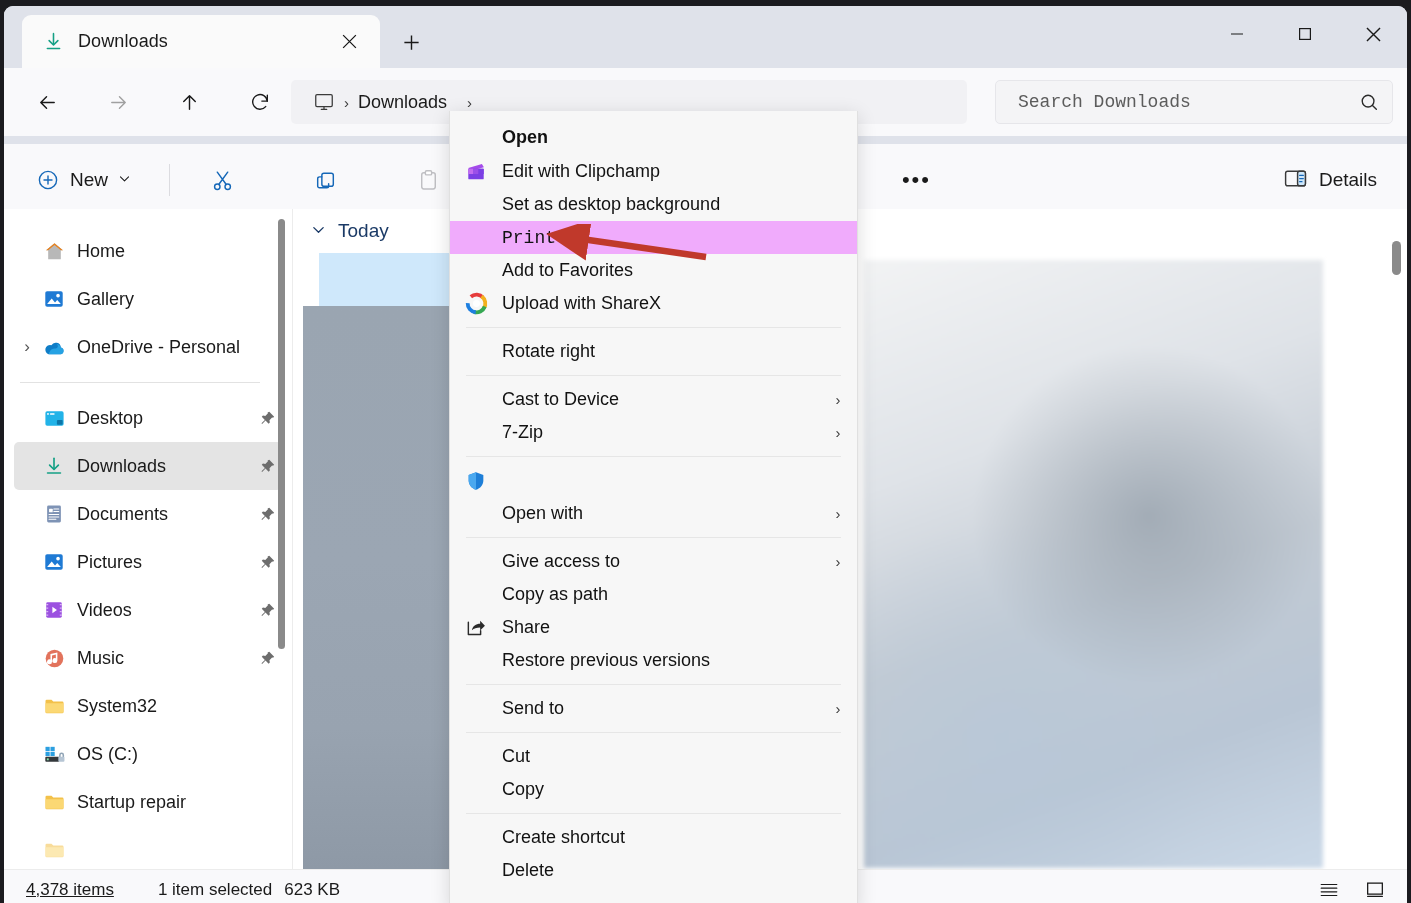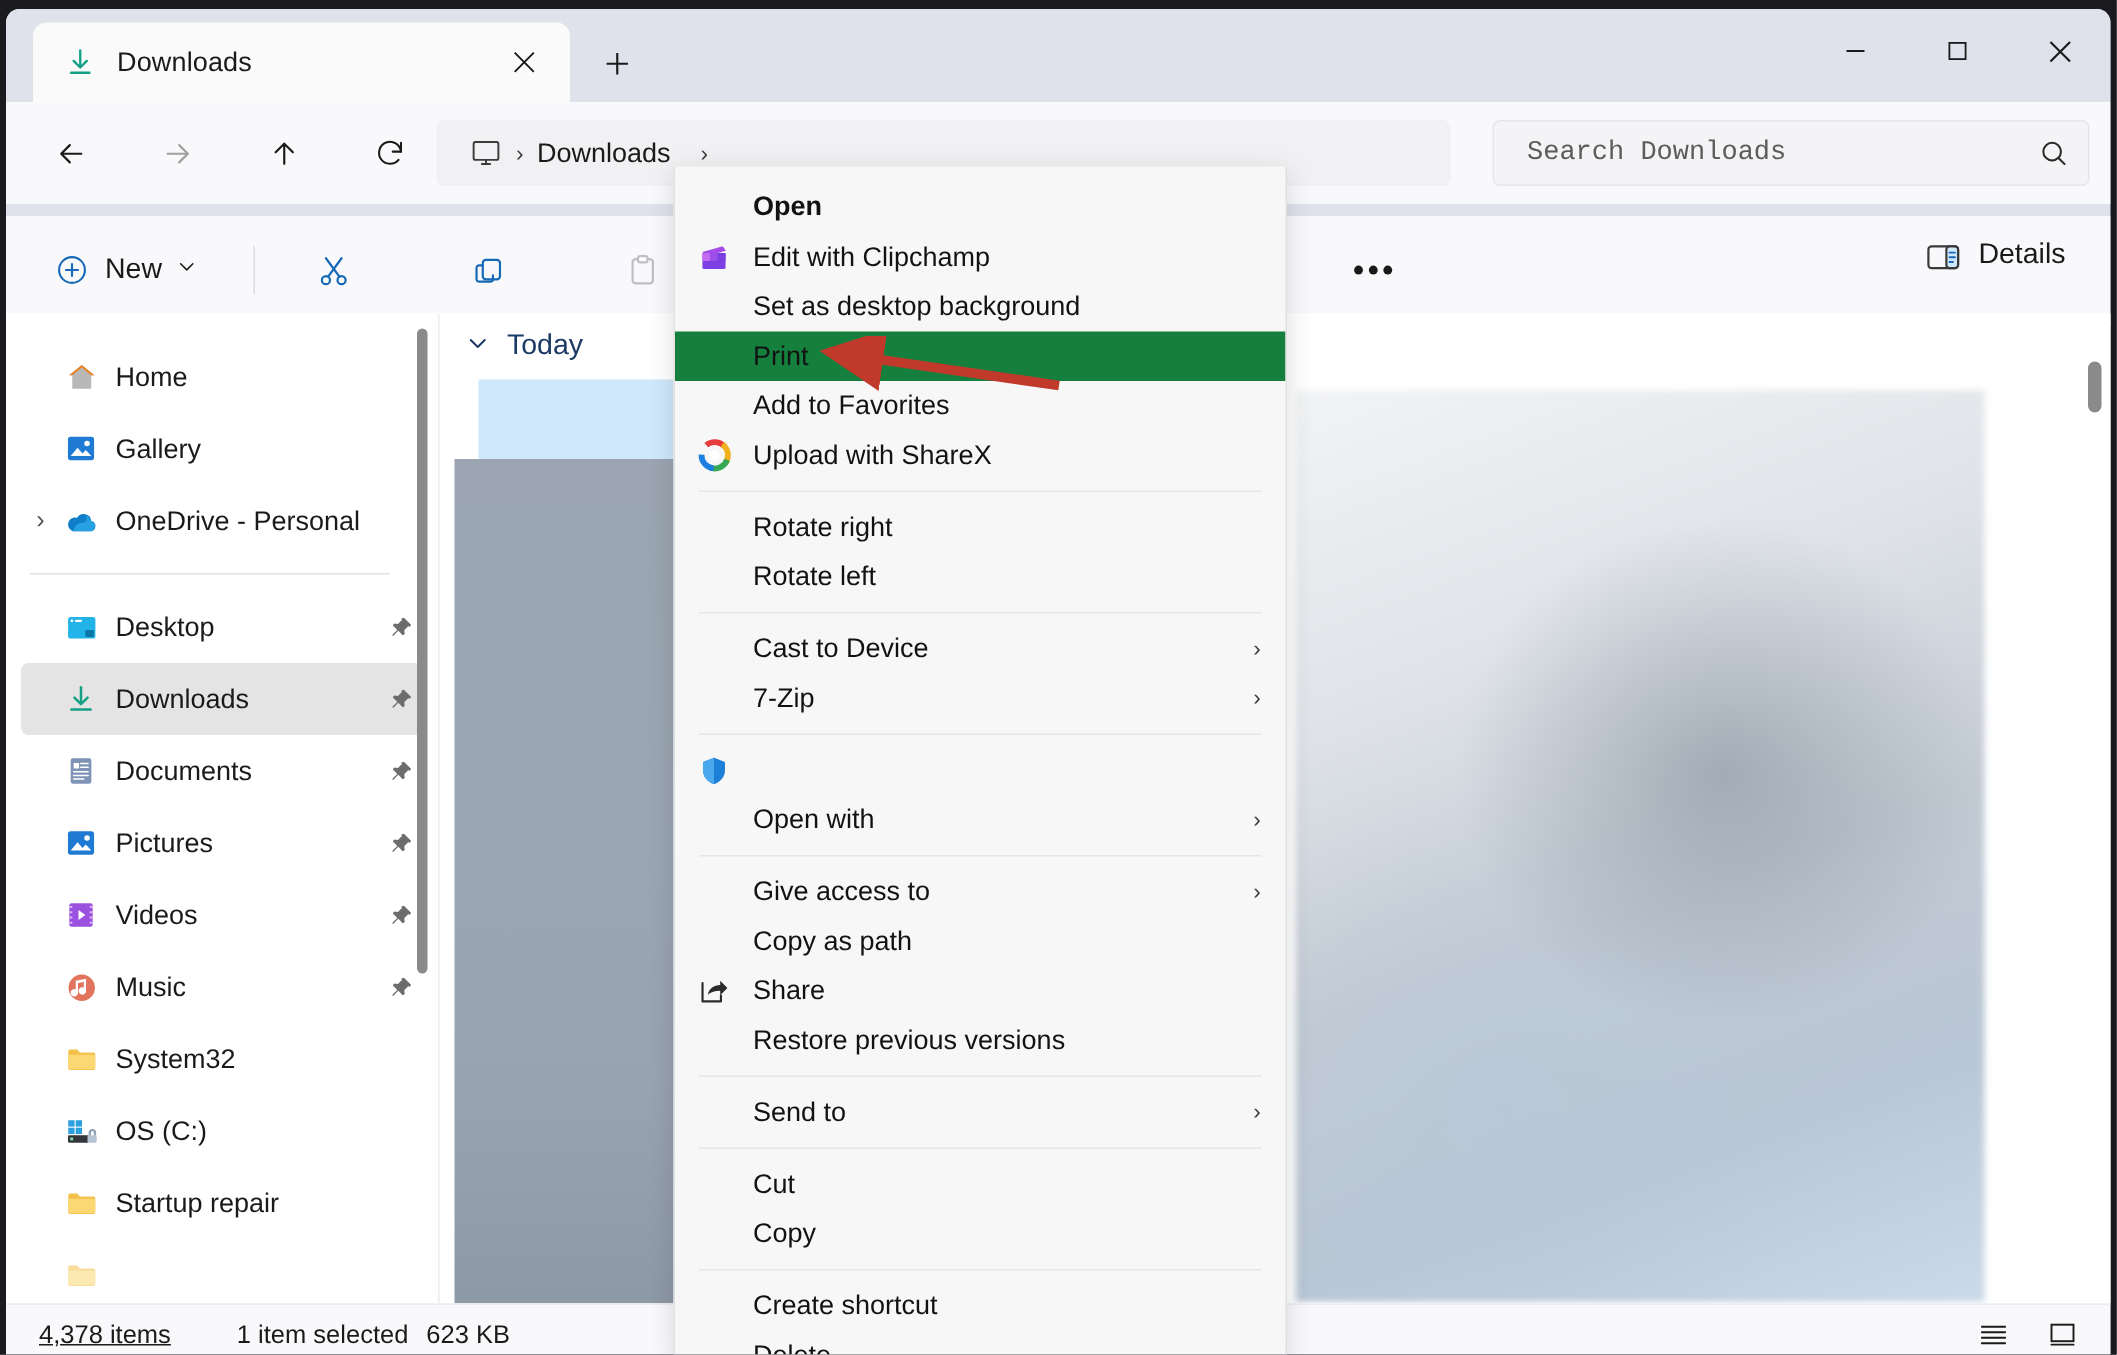--- a/index.html
+++ b/index.html
@@ -127,21 +127,21 @@
     width: 1px; height: 32px; background: #dcdce0; margin: 0 8px;
     flex: none;
   }
   .cmdicon {
     width: 44px; height: 42px; margin: 0 9px;
     display: flex; align-items: center; justify-content: center;
     border-radius: 5px; flex: none;
   }
   .cmdtext {
     height: 42px; padding: 0 12px; border-radius: 5px;
-    display: flex; gap: 11px; flex: none;
+    display: flex; align-items: center; gap: 11px; flex: none;
   }
   .cmdtext .lbl { font-size: 19px; color: #1a1a1a; white-space: nowrap; }
   .ellipsisbtn {
     width: 52px; height: 42px; border-radius: 5px;
     display: flex; align-items: center; justify-content: center;
     flex: none; margin-left: 20px;
   }
 
   
   .body {
@@ -258,21 +258,21 @@
     border: 1px solid #e0e0e0;
     border-top: none;
     box-shadow: 0 4px 18px rgba(0,0,0,.14);
     overflow: hidden;
   }
   .mi {
     position: relative;
     height: 33px;
     display: flex; align-items: center;
   }
-  .mi.hi { background: #15803d; }
+  .mi.hi { background: #f0abfc; font-family: Liberation Mono, monospace; }
   .mi-icon {
     width: 52px; flex: none;
     display: flex; align-items: center; justify-content: center;
   }
   .mi-label {
     font-size: 18px; color: #121212; flex: 1;
     white-space: nowrap;
   }
   .mi-label.bold { font-weight: bold; }
   .mi-arrow {
@@ -751,25 +751,20 @@
         <span class="mi-arrow"></span>
       </div>
 
       <div class="mi-sep"></div>
 
       <div class="mi">
         <span class="mi-icon"></span>
         <span class="mi-label">Rotate right</span>
         <span class="mi-arrow"></span>
       </div>
-      <div class="mi">
-        <span class="mi-icon"></span>
-        <span class="mi-label">Rotate left</span>
-        <span class="mi-arrow"></span>
-      </div>
 
       <div class="mi-sep"></div>
 
       <div class="mi">
         <span class="mi-icon"></span>
         <span class="mi-label">Cast to Device</span>
         <span class="mi-arrow">›</span>
       </div>
       <div class="mi">
         <span class="mi-icon"></span>

